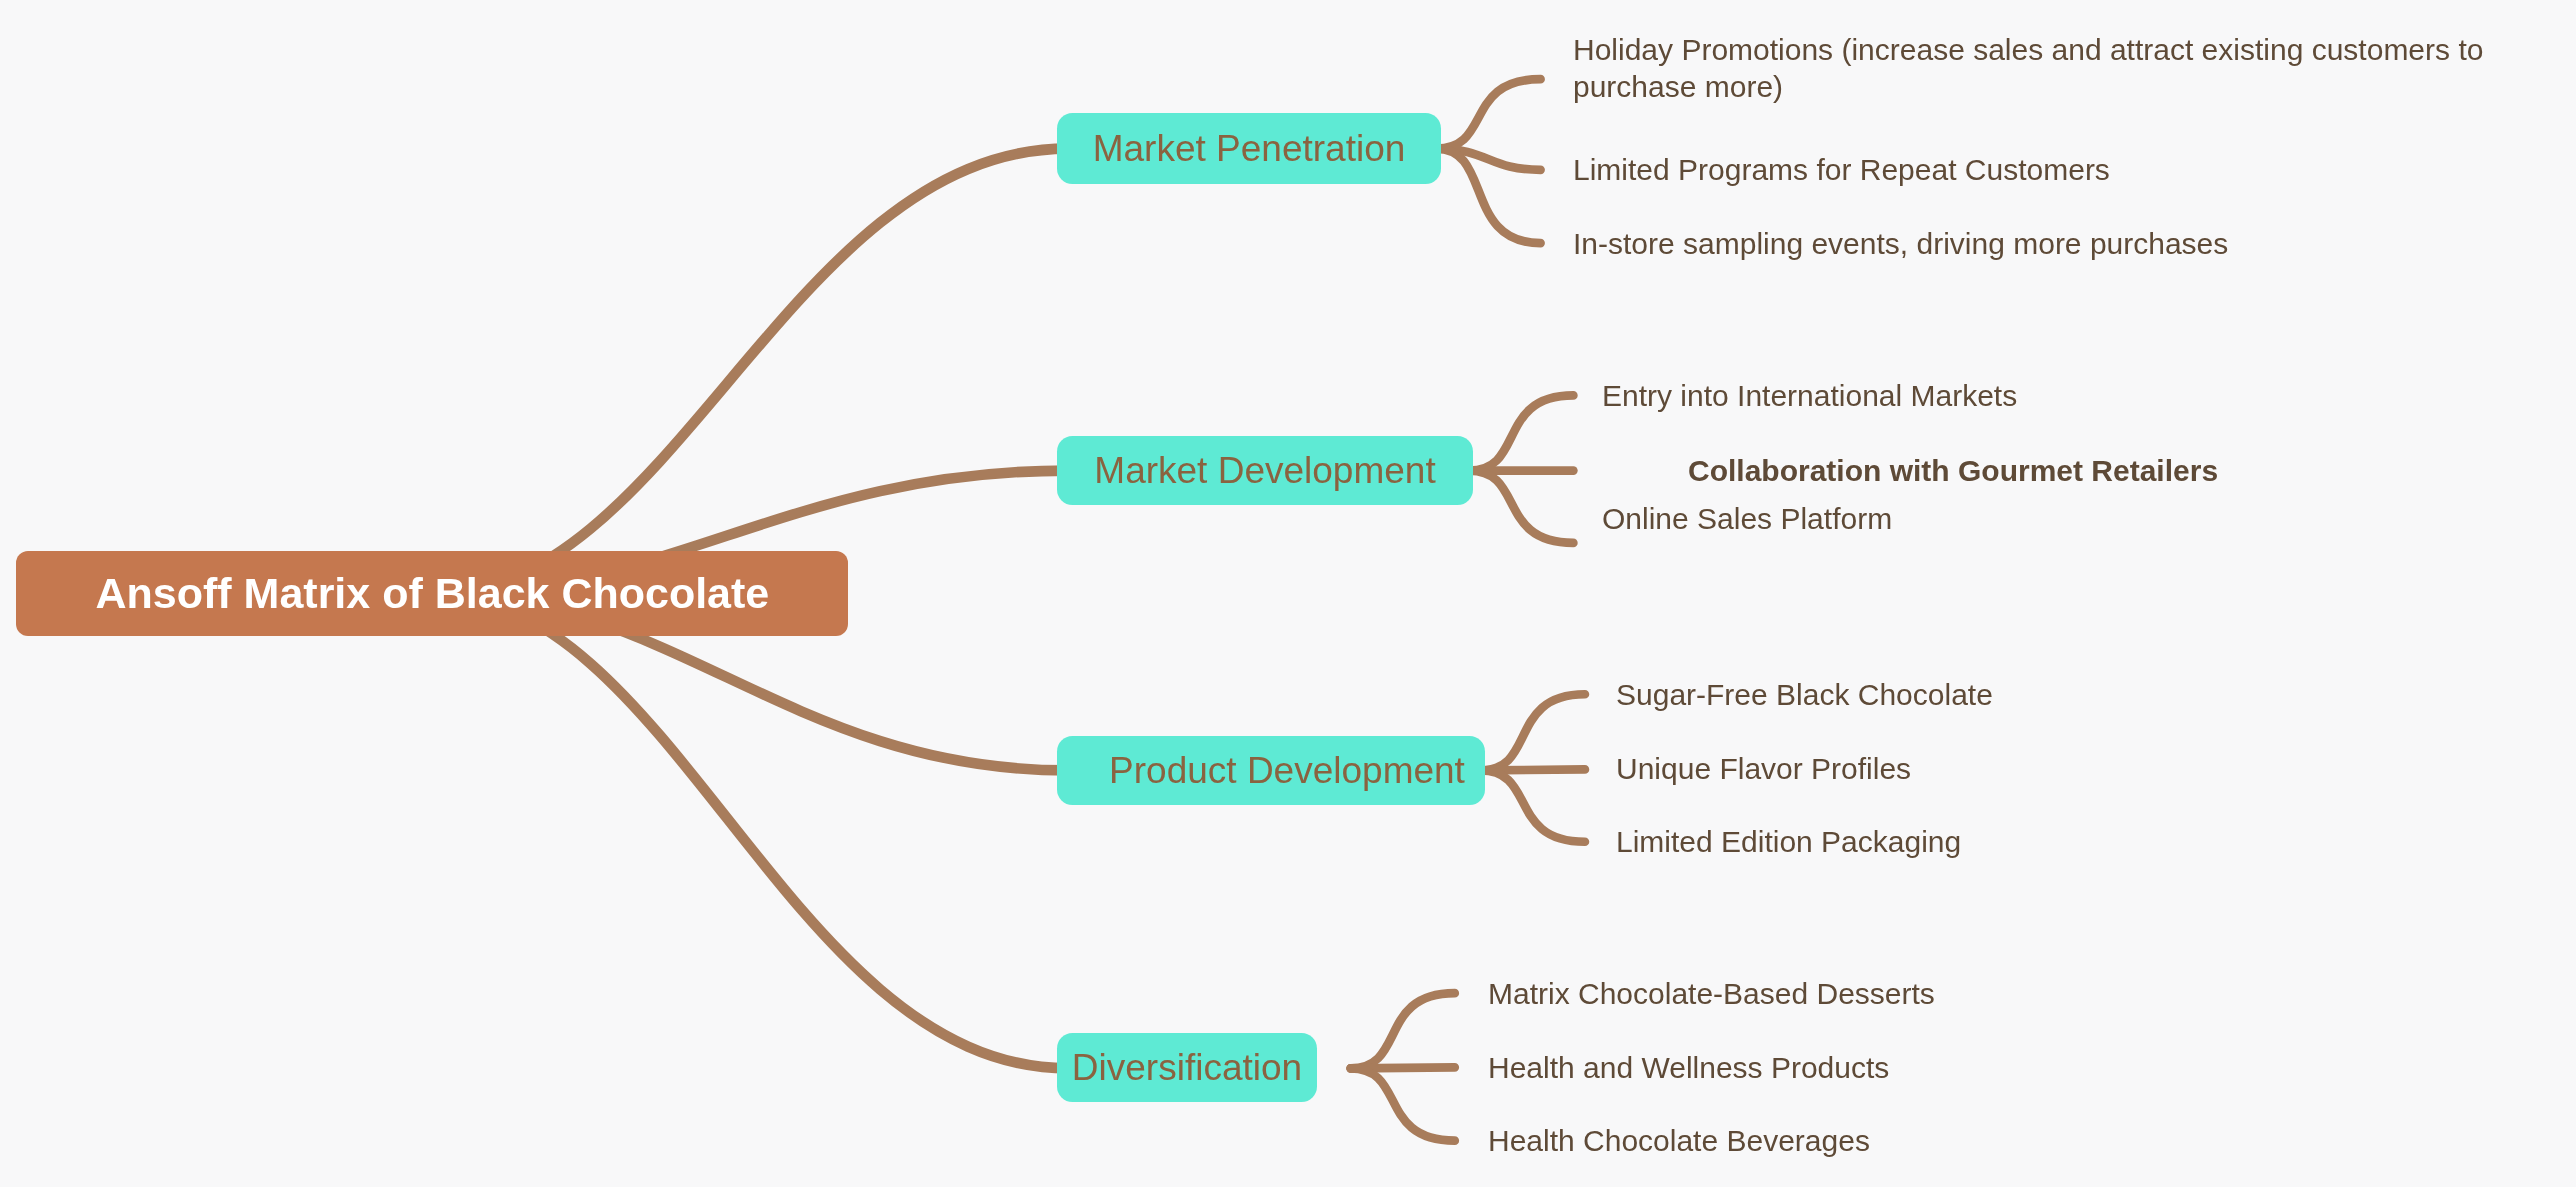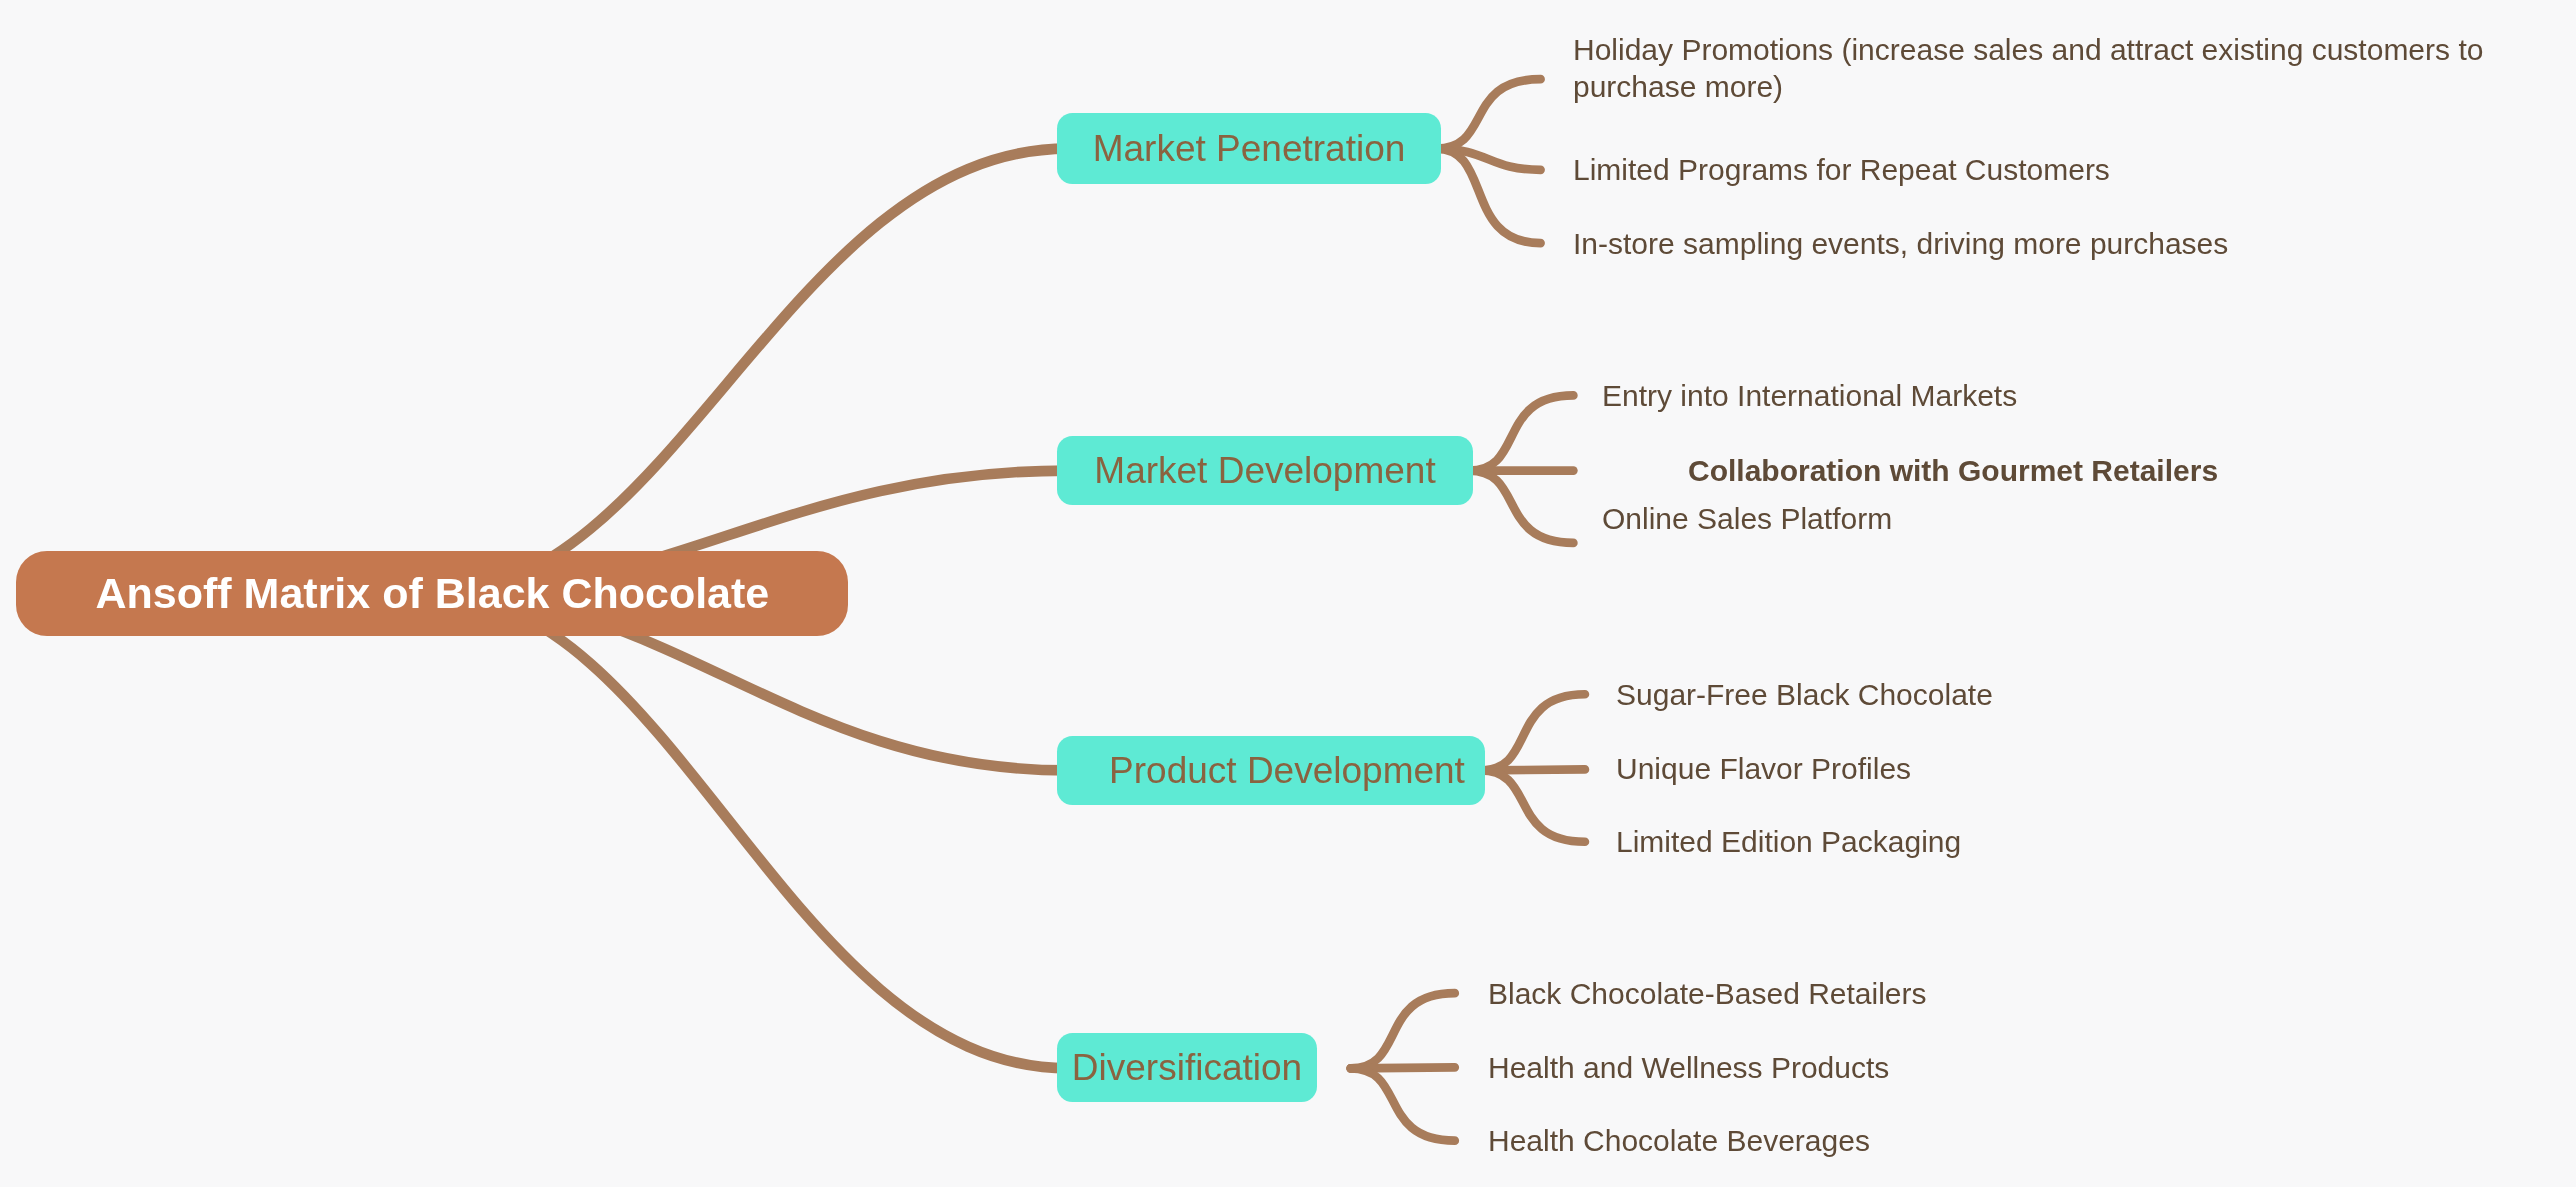--- a/index.html
+++ b/index.html
@@ -35,21 +35,21 @@
     align-items: center;
     justify-content: center;
     box-sizing: border-box;
   }
   .root-node {
     left: 16.4px; top: 551px; width: 832px; height: 85px;
     background: #C5784F;
     color: #FFFFFF;
     font-size: 43px;
     font-weight: bold;
-    border-radius: 31px;
+    border-radius: 12px;
     white-space: nowrap;
   }
   .branch-node {
     background: #5eead4;
     color: #8A6340;
     font-size: 37px;
     border-radius: 15.4px;
     white-space: nowrap;
   }
   #branch-mp { left: 1057px; top: 113px;  width: 384px; height: 71px; }
@@ -119,18 +119,18 @@
   <div class="leaf-label" style="left:1573px; top:225px;">In-store sampling events, driving more purchases</div>
 
   <div class="leaf-label" style="left:1602px; top:377px;">Entry into International Markets</div>
   <div class="leaf-label" style="left:1688px; top:452px;font-weight:bold;">Collaboration with Gourmet Retailers</div>
   <div class="leaf-label" style="left:1602px; top:500px;">Online Sales Platform</div>
 
   <div class="leaf-label" style="left:1616px; top:676px;">Sugar-Free Black Chocolate</div>
   <div class="leaf-label" style="left:1616px; top:750px;">Unique Flavor Profiles</div>
   <div class="leaf-label" style="left:1616px; top:823px;">Limited Edition Packaging</div>
 
-  <div class="leaf-label" style="left:1488px; top:975px;">Black Chocolate-Based Retailers</div>
+  <div class="leaf-label" style="left:1488px; top:975px;">Matrix Chocolate-Based Desserts</div>
   <div class="leaf-label" style="left:1488px; top:1049px;">Health and Wellness Products</div>
   <div class="leaf-label" style="left:1488px; top:1122px;">Health Chocolate Beverages</div>
 
 </div>
 
 
 </body></html>

